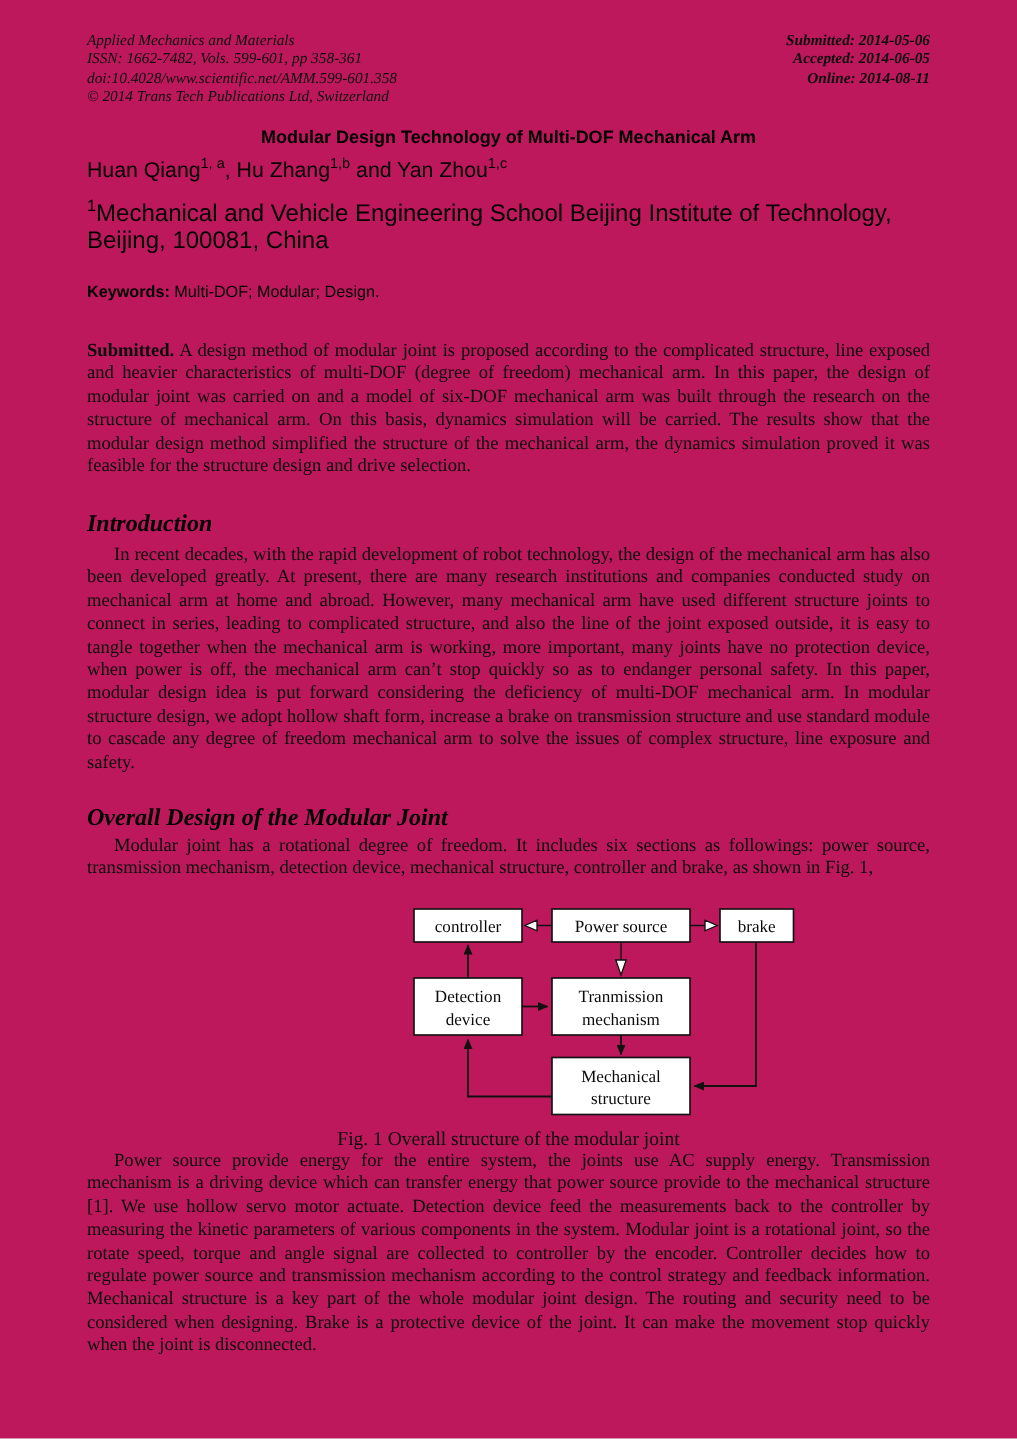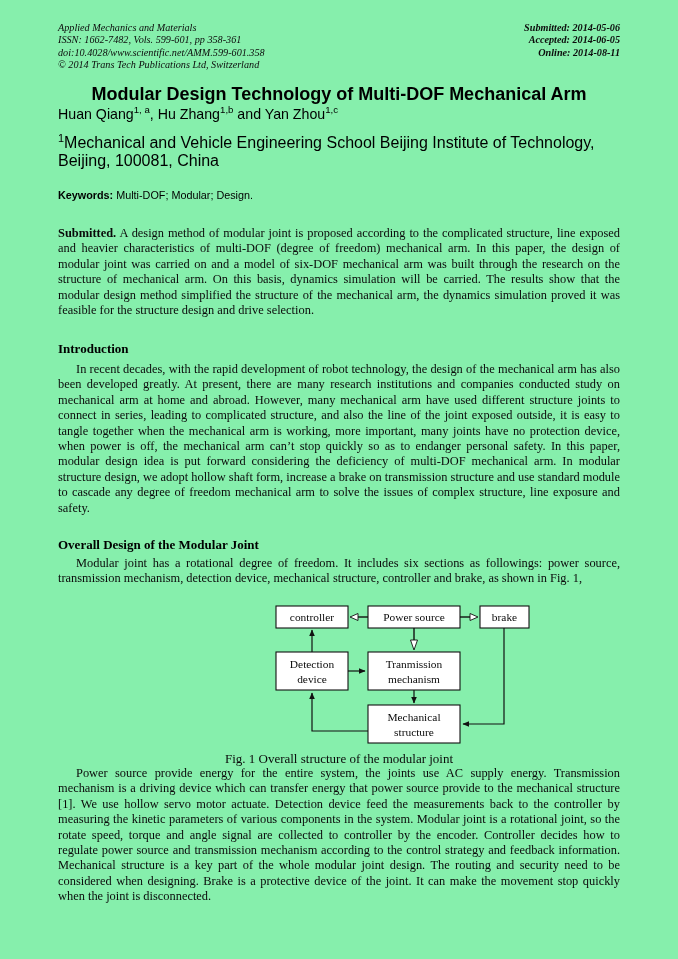--- a/index.html
+++ b/index.html
@@ -4,21 +4,21 @@
 <style>
   html, body {
     margin: 0;
     padding: 0;
     background: #f0f0f0;
   }
   .page {
     position: relative;
     width: 678px;
     height: 959px;
-    background: #86efac;
+    background: #be185d;
     margin: 0 auto;
     overflow: hidden;
     box-sizing: border-box;
   }
   .sheet {
     position: absolute;
     left: 58px;
     top: 0;
     width: 562px;
     height: 959px;
@@ -42,21 +42,21 @@
 
   
   .title {
     position: absolute;
     top: 84px;
     left: 0;
     width: 562px;
     text-align: center;
     font-family: "Liberation Sans", "DejaVu Sans", sans-serif;
     font-weight: bold;
-    font-size: 18px;
+    font-size: 12px;
     color: #000;
   }
   .authors {
     position: absolute;
     top: 106px;
     left: 0;
     width: 562px;
     text-align: left;
     font-family: "Liberation Sans", "DejaVu Sans", sans-serif;
     font-size: 14.2px;
@@ -110,22 +110,23 @@
     hyphens: none;
   }
   .para b { font-weight: bold; }
   .abstract { top: 226px; }
   .sec-head {
     position: absolute;
     left: 0;
     width: 562px;
     font-family: "Liberation Serif", "DejaVu Serif", serif;
     font-weight: bold;
-    font-size: 13px;
-    color: #000;
+    font-size: 16px;
+    color: #000;
+    font-style: italic;
   }
   .h-intro  { top: 341px; }
   .p-intro  { top: 362px; }
   .h-overall { top: 537px; }
   .p-overall { top: 556px; }
   .indent { text-indent: 18px; }
 
   .caption {
     position: absolute;
     top: 751px;

